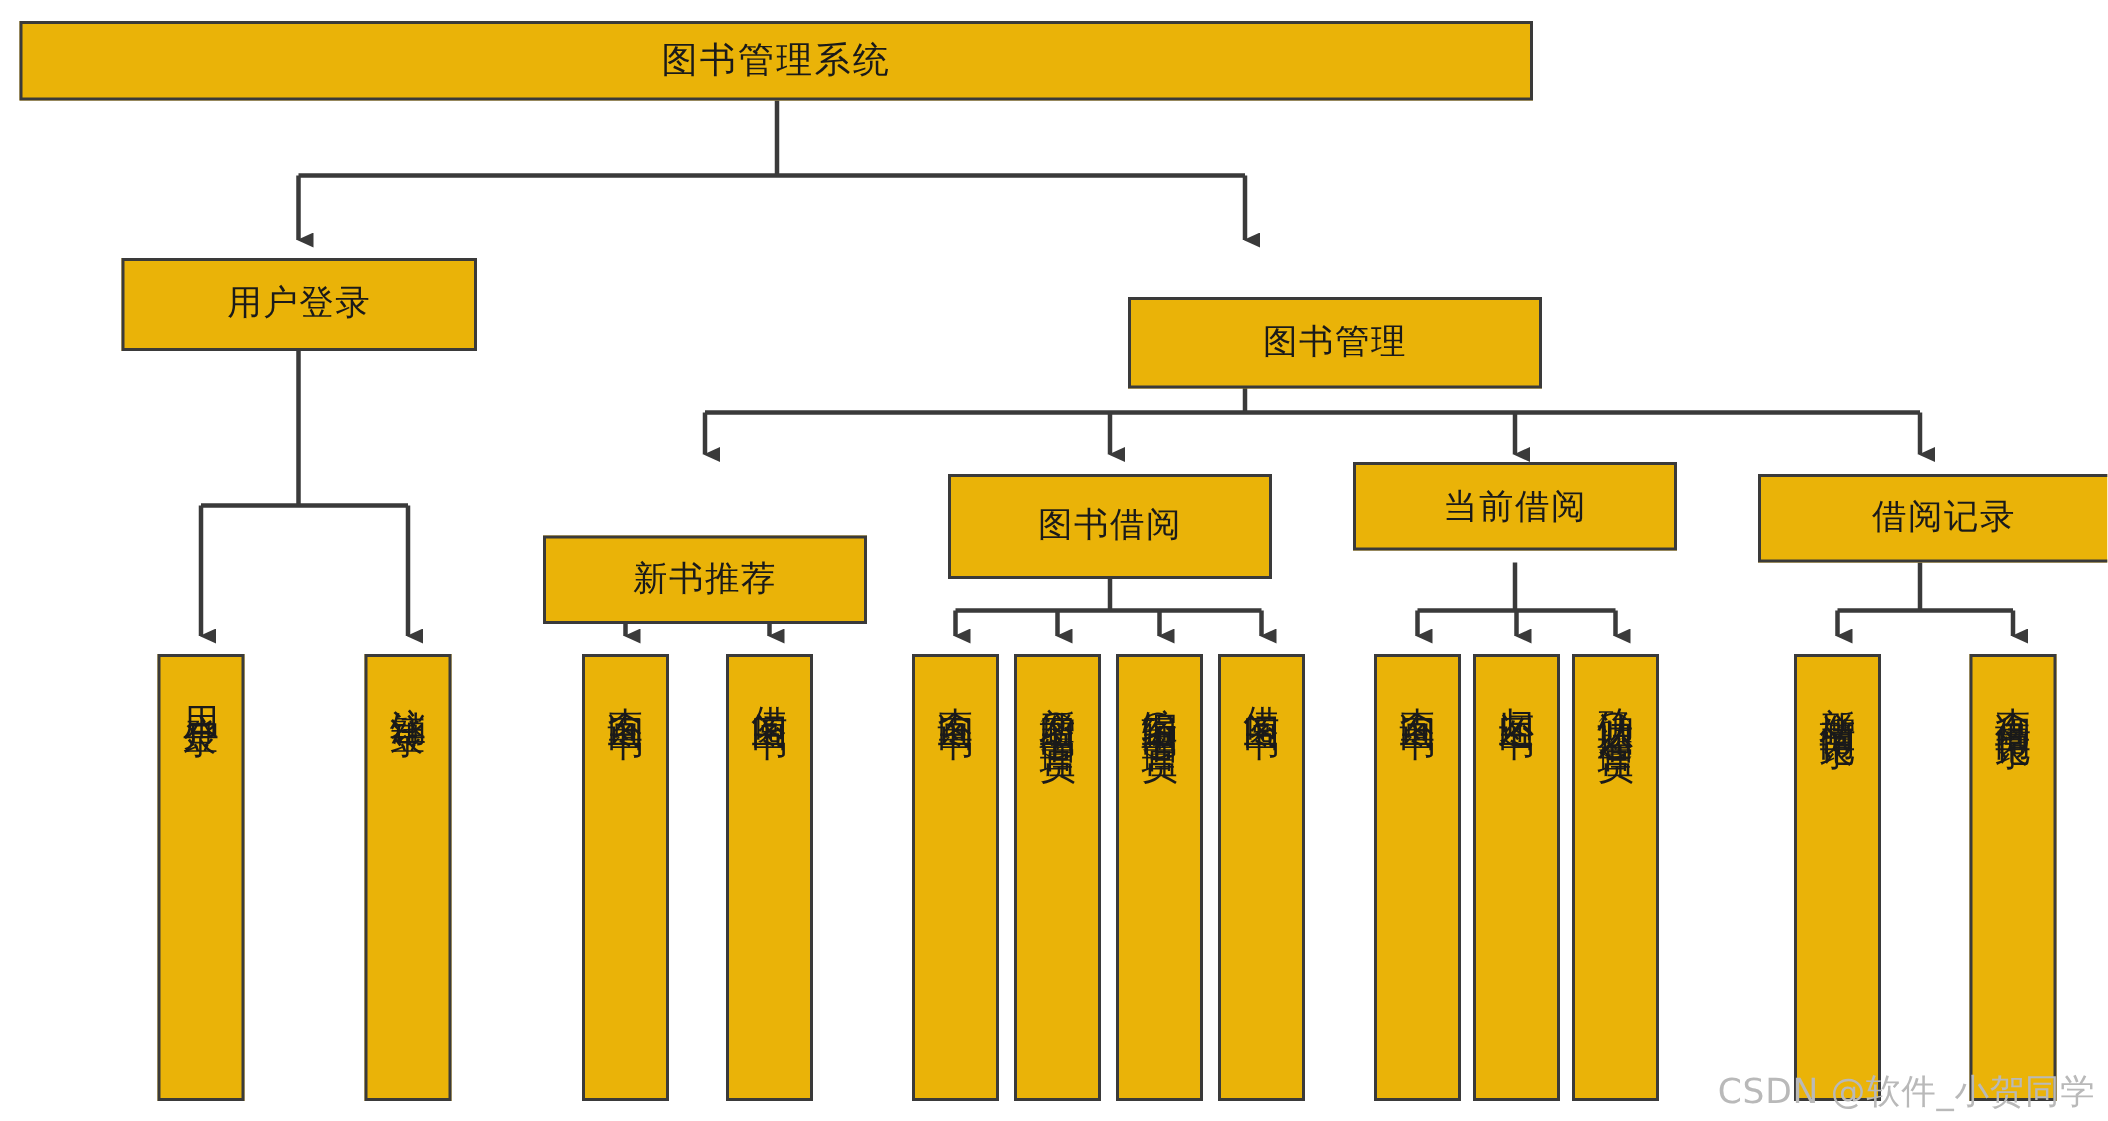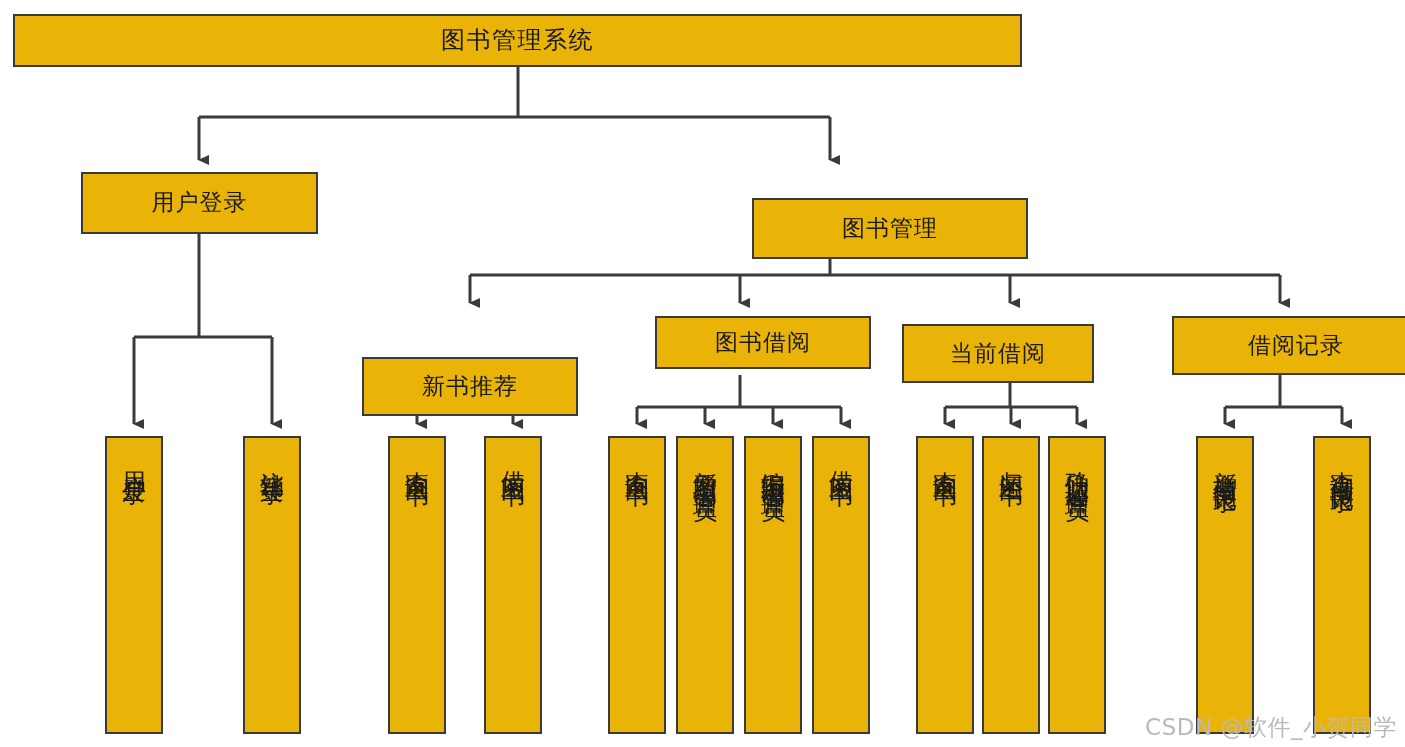--- a/index.html
+++ b/index.html
@@ -137,24 +137,24 @@
   <div class="node h" style="left:81px; top:172px; width:237px; height:62px;">
     <span class="lbl">用户登录</span>
   </div>
   <div class="node h" style="left:752px; top:172px; width:276px; height:61px;margin-top:26px;">
     <span class="lbl">图书管理</span>
   </div>
 
   <div class="node h" style="left:362px; top:316px; width:216px; height:59px;margin-top:41px;">
     <span class="lbl">新书推荐</span>
   </div>
-  <div class="node h" style="left:655px; top:316px; width:216px; height:53px;">
+  <div class="node h" style="left:632px; top:316px; width:216px; height:70px;">
     <span class="lbl">图书借阅</span>
   </div>
-  <div class="node h" style="left:902px; top:324px; width:192px; height:59px;font-family:Liberation Serif, serif;">
+  <div class="node h" style="left:902px; top:308px; width:216px; height:59px;font-family:Liberation Serif, serif;">
     <span class="lbl">当前借阅</span>
   </div>
   <div class="node h" style="left:1172px; top:316px; width:248px; height:59px;">
     <span class="lbl">借阅记录</span>
   </div>
 
   <div class="node v" style="left:105px; top:436px; width:58px; height:298px;">
     <span class="lbl">用户登录</span>
   </div>
   <div class="node v" style="left:243px; top:436px; width:58px; height:298px;">

